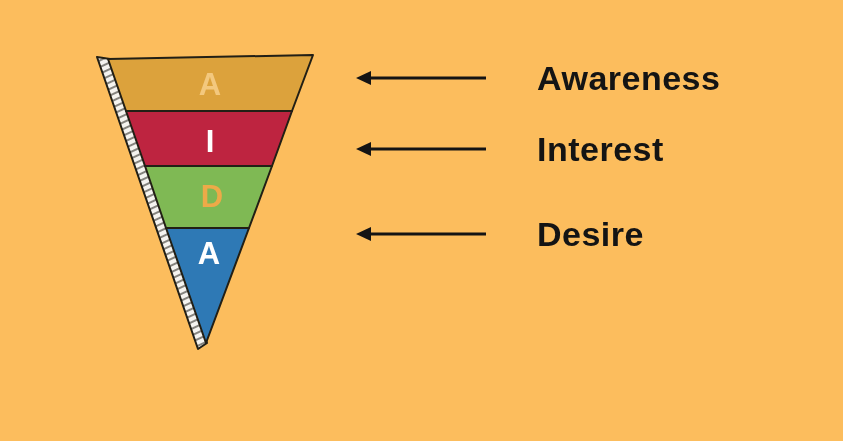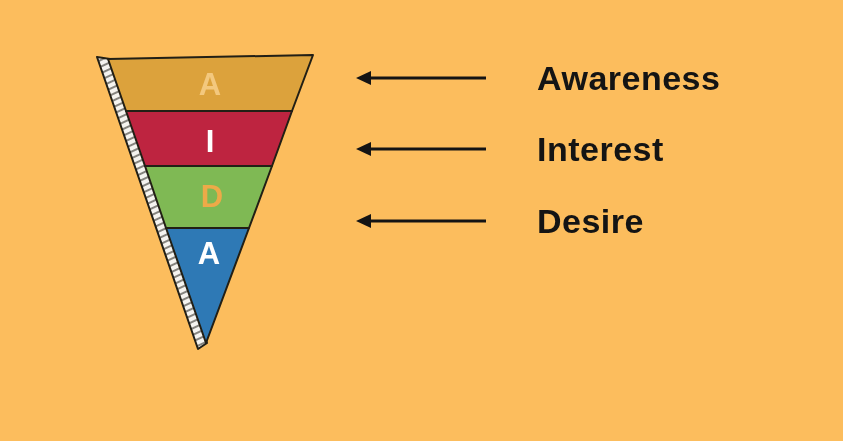--- a/index.html
+++ b/index.html
@@ -74,21 +74,21 @@
   </div>
 
   <div class="legend-row" style="top:129px">
     <svg class="arrow" width="132" height="18" viewBox="0 0 132 18">
       <line x1="130" y1="9" x2="13" y2="9" stroke-width="3" stroke="#141414"></line>
       <polygon points="0,9 15,2 15,16" fill="#141414"></polygon>
     </svg>
     <span class="legend-label" style="color: rgb(20, 20, 20);">Interest</span>
   </div>
 
-  <div class="legend-row" style="top:201px">
+  <div class="legend-row" style="top:214px">
     <svg class="arrow" width="132" height="18" viewBox="0 0 132 18">
       <line x1="130" y1="9" x2="13" y2="9" stroke-width="3" stroke="#141414"></line>
       <polygon points="0,9 15,2 15,16" fill="#141414"></polygon>
     </svg>
     <span class="legend-label" style="color: rgb(20, 20, 20);">Desire</span>
   </div>
 
 
 </div>
 

